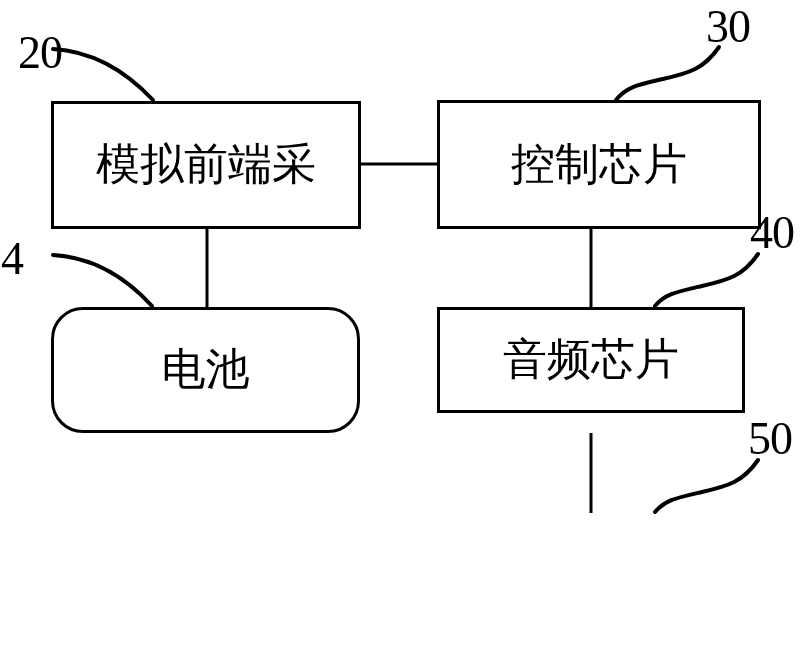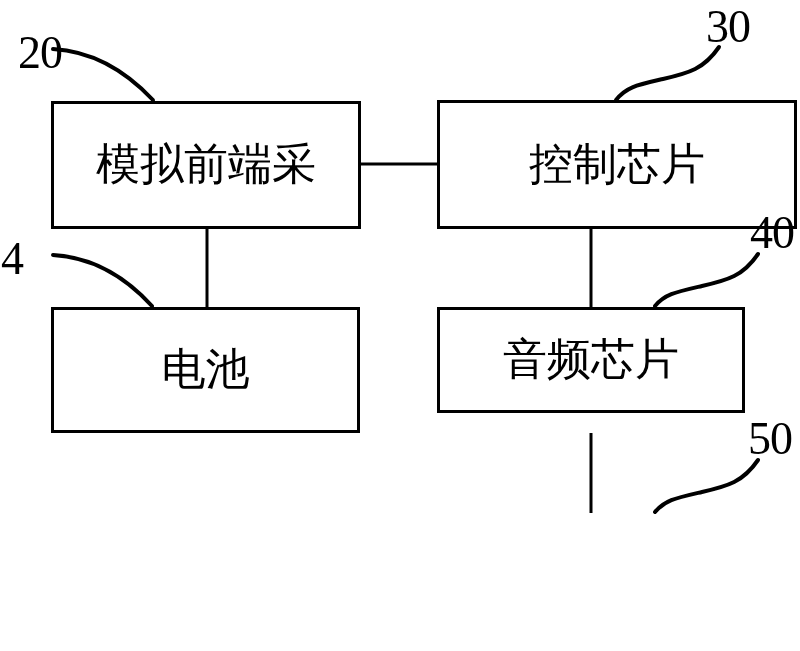--- a/index.html
+++ b/index.html
@@ -38,22 +38,22 @@
     display: flex;
     flex-direction: column;
     align-items: center;
     justify-content: center;
     text-align: center;
     font-size: 44px;
     line-height: 1.22;
     white-space: nowrap;
   }
   #b-afe     { left: 51px;  top: 101px; width: 310px; height: 128px; gap: 20px; }
-  #b-control { left: 437px; top: 100px; width: 360px; height: 129px; }
-  #b-battery { left: 51px;  top: 307px; width: 309px; height: 126px; }
+  #b-control { left: 437px; top: 100px; width: 324px; height: 129px; }
+  #b-battery { left: 51px;  top: 307px; width: 309px; height: 126px; border-radius: 32px; }
   #b-audio   { left: 437px; top: 307px; width: 308px; height: 106px; }
   #b-speaker { left: 437px; top: 513px; width: 309px; height: 127px; }
   .ref {
     position: absolute;
     font-size: 46px;
     line-height: 1;
     letter-spacing: -1px;
   }
   #r20 { left: 18px;   top: 30px;  }
   #r30 { left: 706px; top: 4px;   }

